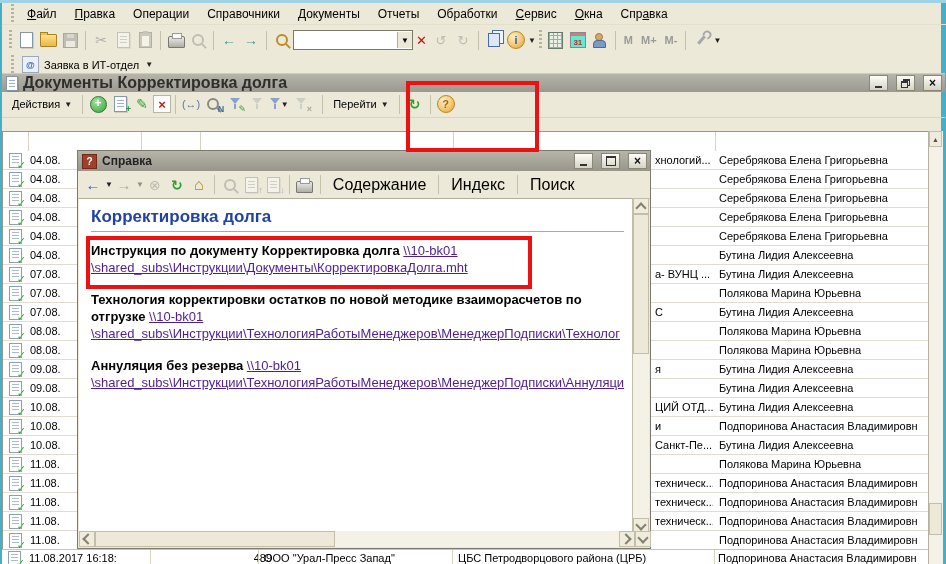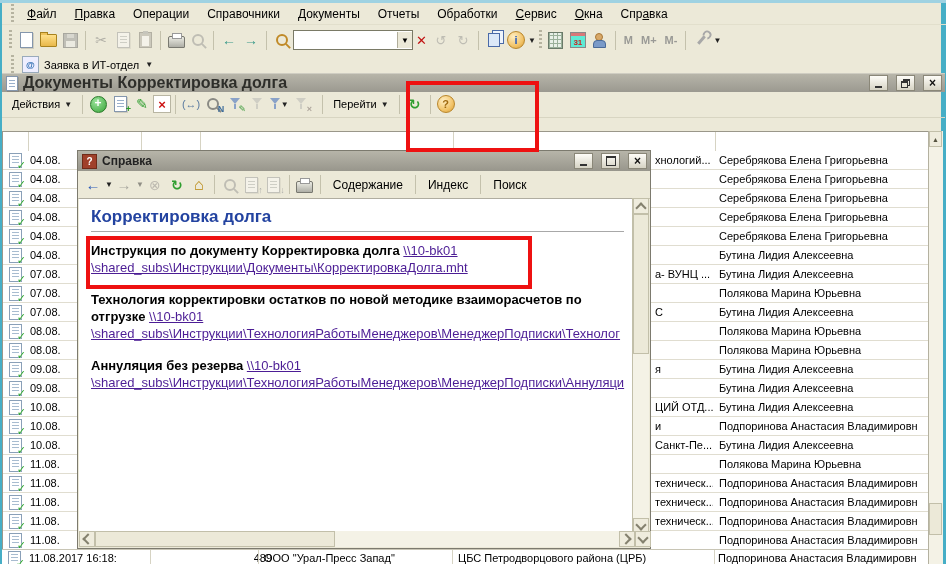--- a/index.html
+++ b/index.html
@@ -94,21 +94,21 @@
   .chev.down{transform:rotate(-45deg);margin-bottom:2px}
   .chev.left{transform:rotate(45deg);margin-left:2px}
   .chev.right{transform:rotate(-135deg);margin-right:2px}
   .thumb{background:#ece9d8;border:1px solid #c2bfa9;box-sizing:border-box}
   
   .hw{left:77px;top:150px;width:574px;height:399px;background:#ece9d8;border:1px solid #7c7a6e;box-sizing:border-box;z-index:10}
   .hw-title{position:absolute;left:0;top:0;right:0;height:20px;background:linear-gradient(#b7b5a9,#98968c);display:flex;align-items:center;gap:5px;padding-left:4px}
   .hw-title .t{font-weight:bold;color:#222;font-size:12px;flex:1}
   .hicon{width:13px;height:13px;background:#a0402a;border:1px solid #702a18;color:#fff;font-weight:bold;font-size:10px;display:flex;align-items:center;justify-content:center}
   .hw-toolbar{position:absolute;left:0;top:20px;right:0;height:27px;display:flex;align-items:center;padding-left:4px;border-bottom:1px solid #c6c3b0}
-  .hw-toolbar .txt{padding:3px 8px;font-size:12px}
+  .hw-toolbar .txt{padding:3px 8px;font-size:16px}
   .hw-content{position:absolute;left:1px;top:47px;width:556px;height:336px;background:#fff;border:1px solid #b0ada0;border-left:none;box-sizing:border-box;overflow:hidden;padding:6px 10px 0 12px}
   .hw-head{font-size:17px;font-weight:bold;color:#2343a0;margin:2px 0 4px 0}
   .hw-hr{border:none;border-top:1px solid #a8a8a8;margin:0 0 10px 0}
   .entry{margin:0 0 15px 0;max-width:505px;font-size:13px;line-height:17px}
   .entry b{color:#000}
   .entry a{color:#4c1d95;text-decoration:underline}
   .entry .path{display:block;white-space:nowrap}
   .hw-vscroll{position:absolute;right:1px;top:47px;width:16px;height:336px;background:#f4f2e6;border-left:1px solid #c2bfa9;display:flex;flex-direction:column;align-items:stretch}
   .hw-hscroll{position:absolute;left:1px;bottom:1px;height:16px;width:572px;background:#f4f2e6;display:flex;align-items:stretch}
   .grow{flex:1}

